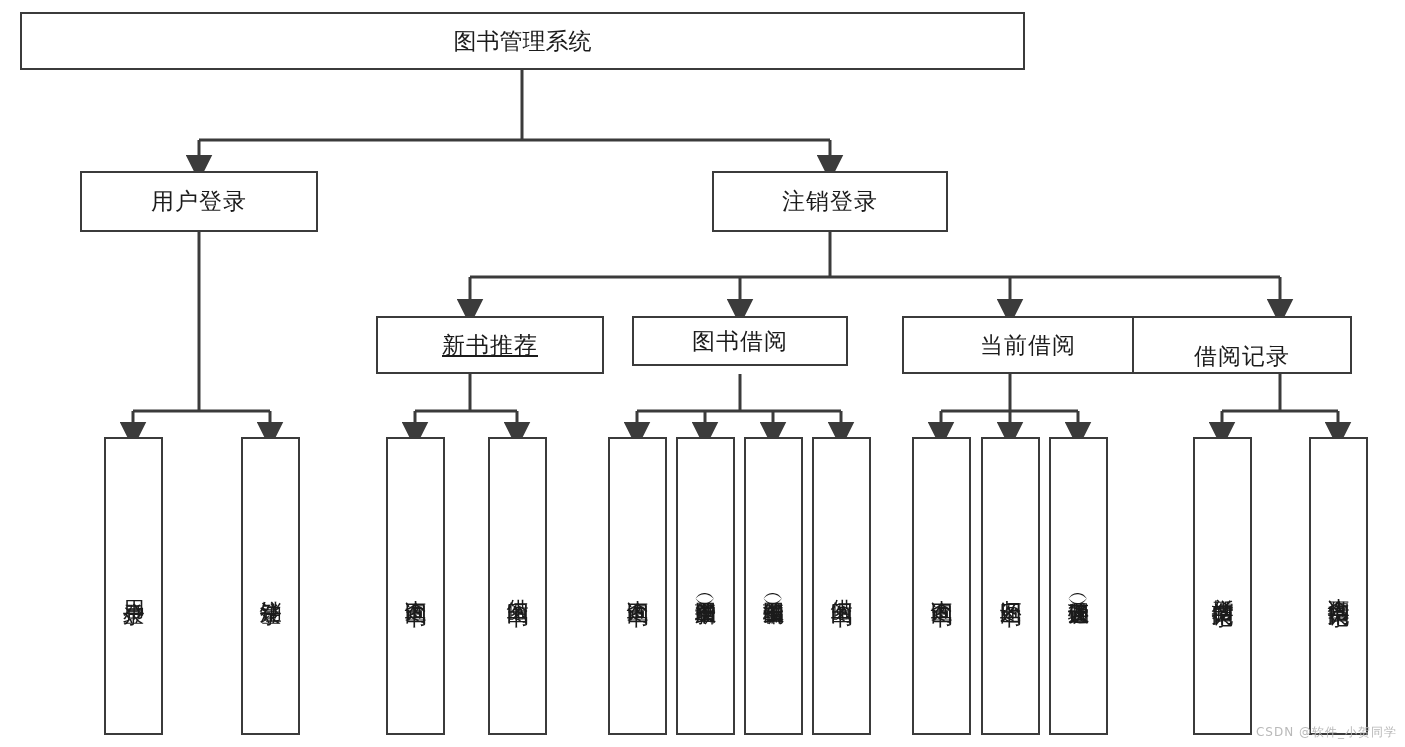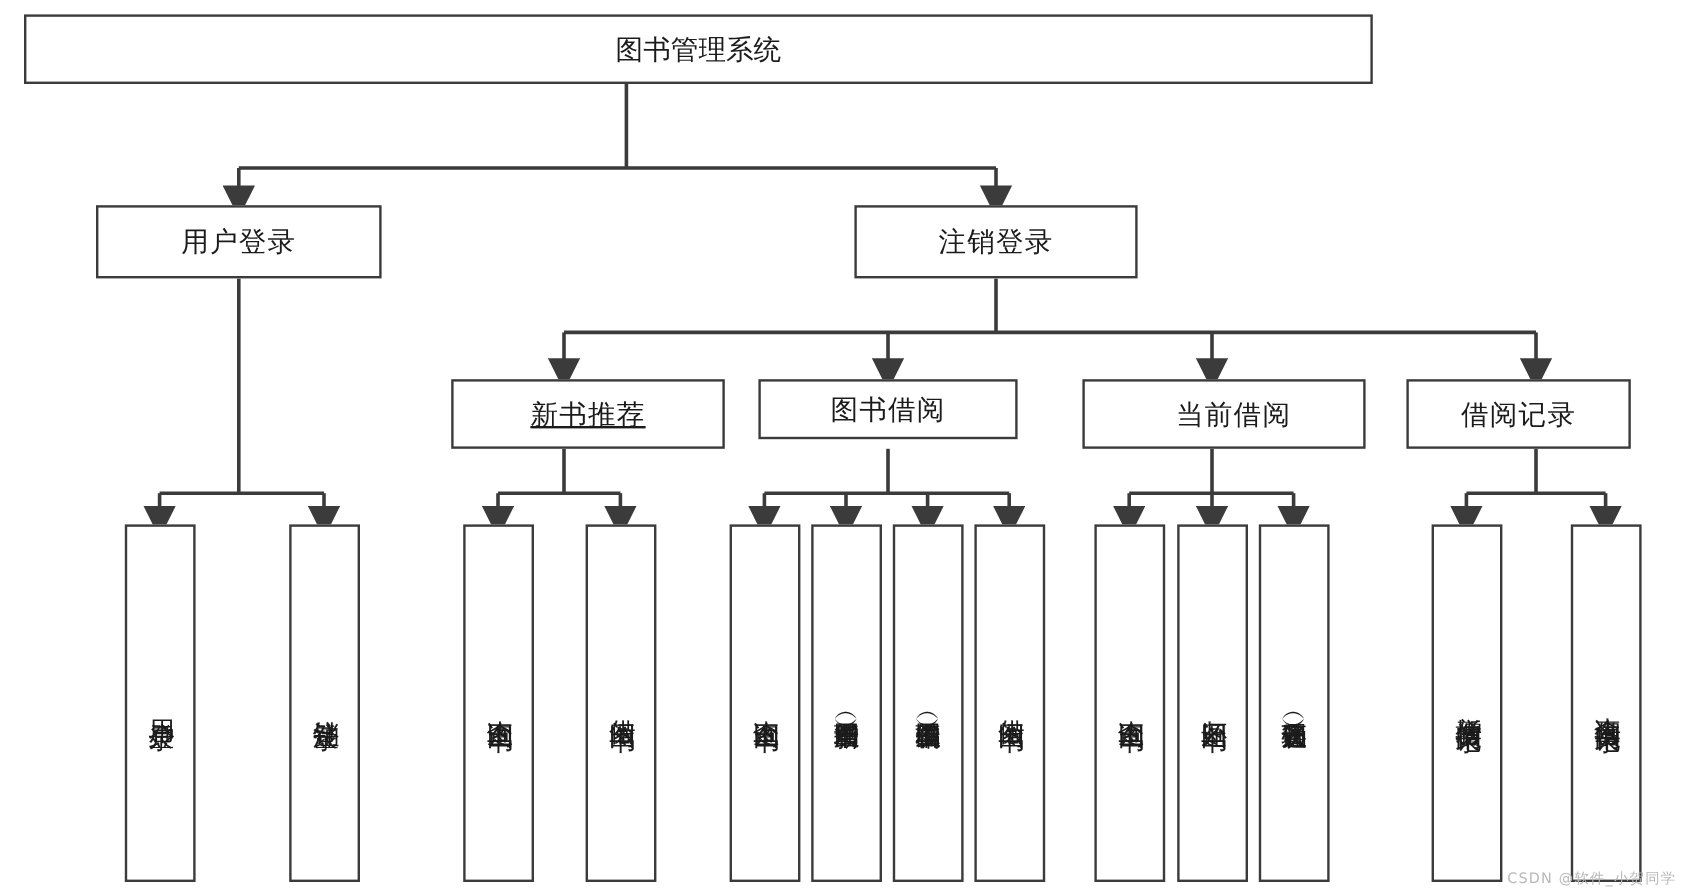--- a/index.html
+++ b/index.html
@@ -119,41 +119,41 @@
       <path d="M1010,411 L1010,426" marker-end="url(#arrow)"></path>
       <path d="M1078,411 L1078,426" marker-end="url(#arrow)"></path>
 
       <path d="M1280,374 L1280,411"></path>
       <path d="M1222,411 L1338,411"></path>
       <path d="M1222,411 L1222,426" marker-end="url(#arrow)"></path>
       <path d="M1338,411 L1338,426" marker-end="url(#arrow)"></path>
     </g>
   </svg>
 
-  <div class="node root" style="left:20px; top:12px; width:1124px; height:58px;">
+  <div class="node root" style="left:20px; top:12px; width:1005px; height:58px;">
     <span>图书管理系统</span>
   </div>
 
   <div class="node horiz" style="left:80px; top:171px; width:238px; height:61px;">
     <span>用户登录</span>
   </div>
   <div class="node horiz" style="left:712px; top:171px; width:236px; height:61px;">
     <span>注销登录</span>
   </div>
 
   <div class="node horiz" style="left:376px; top:316px; width:228px; height:58px;text-decoration:underline;">
     <span>新书推荐</span>
   </div>
   <div class="node horiz" style="left:632px; top:316px; width:216px; height:50px;">
     <span>图书借阅</span>
   </div>
   <div class="node horiz" style="left:902px; top:316px; width:236px; height:58px;padding-left:16px;">
     <span>当前借阅</span>
   </div>
-  <div class="node horiz" style="left:1172px; top:316px; width:187px; height:58px;">
+  <div class="node horiz" style="left:1132px; top:316px; width:220px; height:58px;align-items:flex-end;">
     <span>借阅记录</span>
   </div>
 
   <div class="node leaf" style="left:104px; top:437px; width:59px; height:298px;">
     <span class="vtext">用户登录</span>
   </div>
   <div class="node leaf" style="left:241px; top:437px; width:59px; height:298px;">
     <span class="vtext">注销登录</span>
   </div>
 

